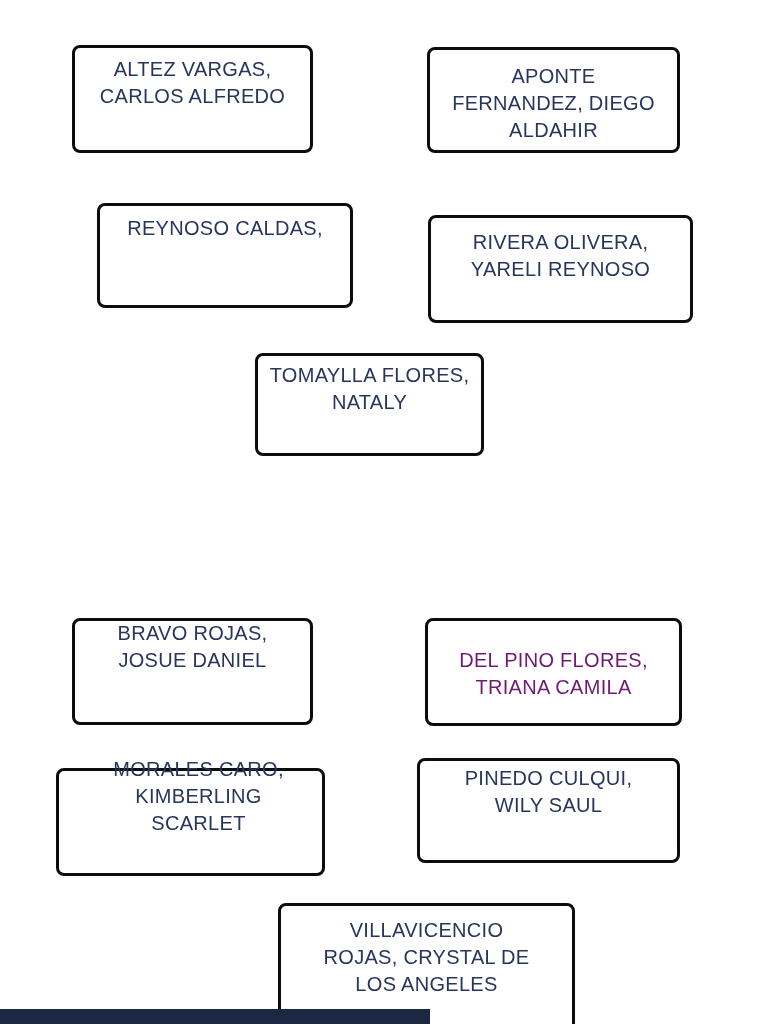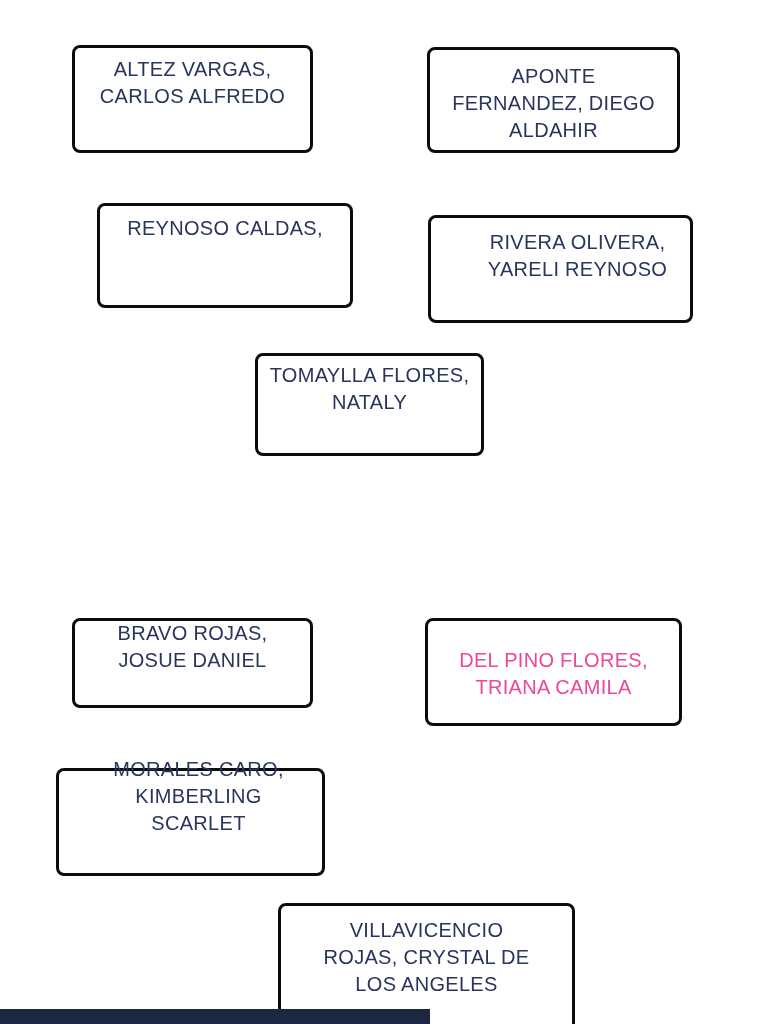--- a/index.html
+++ b/index.html
@@ -36,26 +36,26 @@
   .box-altez         { left: 72px;  top: 45px;  width: 241px; height: 108px; }
   .box-altez .lines  { margin-top: 8px; }
 
   .box-aponte        { left: 427px; top: 47px;  width: 253px; height: 106px; }
   .box-aponte .lines { margin-top: 13px; }
 
   .box-reynoso        { left: 77px;  top: 203px; width: 256px; height: 105px; }
   .box-reynoso .lines { margin-top: 9px; }
 
   .box-rivera        { left: 428px; top: 215px; width: 265px; height: 108px; }
-  .box-rivera .lines { margin-top: 11px; padding-left: 17px; }
+  .box-rivera .lines { margin-top: 11px; }
 
   .box-tomaylla        { left: 255px; top: 353px; width: 229px; height: 103px; }
   .box-tomaylla .lines { margin-top: 6px; }
 
-  .box-bravo        { left: 72px;  top: 618px; width: 241px; height: 90px; }
+  .box-bravo        { left: 72px;  top: 618px; width: 241px; height: 107px; }
   .box-bravo .lines { margin-top: -1px; }
 
   .box-delpino        { left: 425px; top: 618px; width: 257px; height: 108px; }
   .box-delpino .lines { margin-top: 26px; }
 
   .box-morales        { left: 56px;  top: 768px; width: 269px; height: 108px; }
   .box-morales .lines { margin-top: -15px; margin-left: 8px; } 
 
   .box-pinedo        { left: 417px; top: 758px; width: 263px; height: 105px; }
   .box-pinedo .lines { margin-top: 4px; }
@@ -112,35 +112,41 @@
     </div>
   </div>
 
   <div class="name-box box-bravo" style="color: rgb(40, 54, 92); border-color: rgb(12, 12, 12);">
     <div class="lines">
       <span class="line">BRAVO ROJAS,</span>
       <span class="line">JOSUE DANIEL</span>
     </div>
   </div>
 
-  <div class="name-box box-delpino" style="color: #ec4899; border-color: rgb(12, 12, 12);">
+  <div class="name-box box-delpino" style="color: #701a75; border-color: rgb(12, 12, 12);">
     <div class="lines">
       <span class="line">DEL PINO FLORES,</span>
       <span class="line">TRIANA CAMILA</span>
     </div>
   </div>
 
   <div class="name-box box-morales" style="color: rgb(40, 54, 92); border-color: rgb(12, 12, 12);">
     <div class="lines">
       <span class="line">MORALES CARO,</span>
       <span class="line">KIMBERLING</span>
       <span class="line">SCARLET</span>
     </div>
   </div>
 
+  <div class="name-box box-pinedo" style="color: rgb(40, 54, 92); border-color: rgb(12, 12, 12);">
+    <div class="lines">
+      <span class="line">PINEDO CULQUI,</span>
+      <span class="line">WILY SAUL</span>
+    </div>
+  </div>
 
   <div class="name-box box-villavicencio" style="color: rgb(40, 54, 92); border-color: rgb(12, 12, 12);">
     <div class="lines">
       <span class="line">VILLAVICENCIO</span>
       <span class="line">ROJAS, CRYSTAL DE</span>
       <span class="line">LOS ANGELES</span>
     </div>
   </div>
 
   <div class="footer-bar" style="background: rgb(28, 39, 66);"></div>

